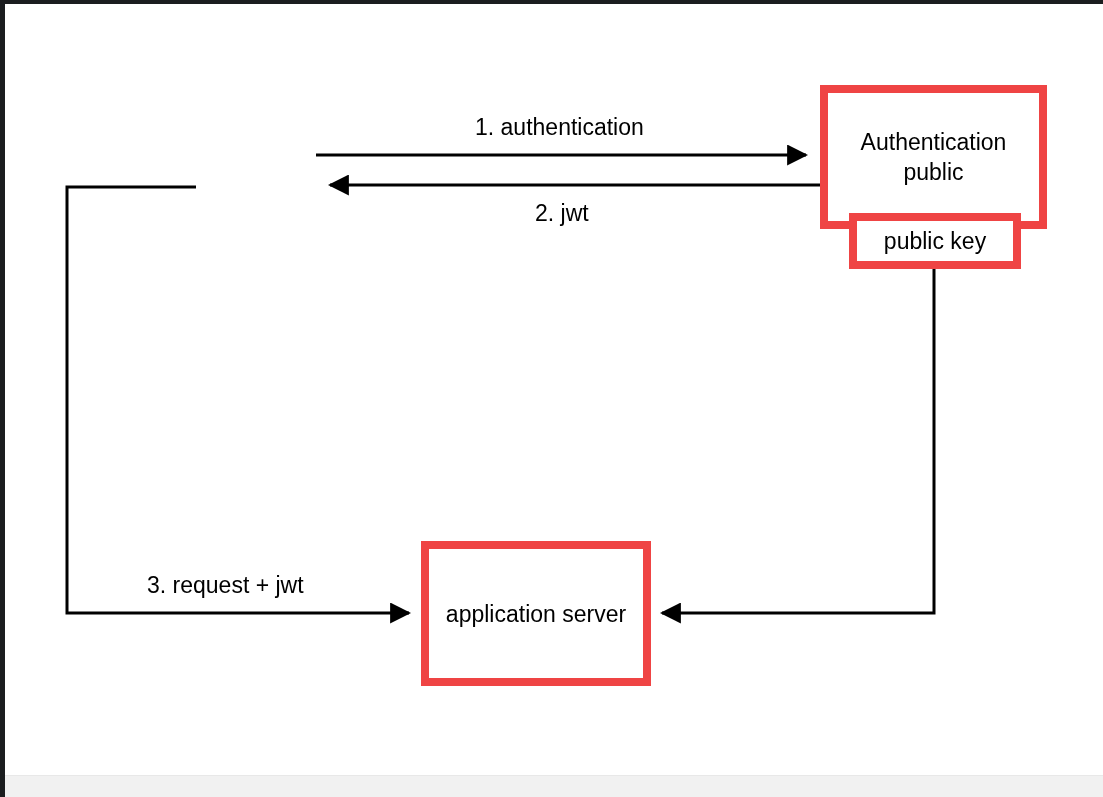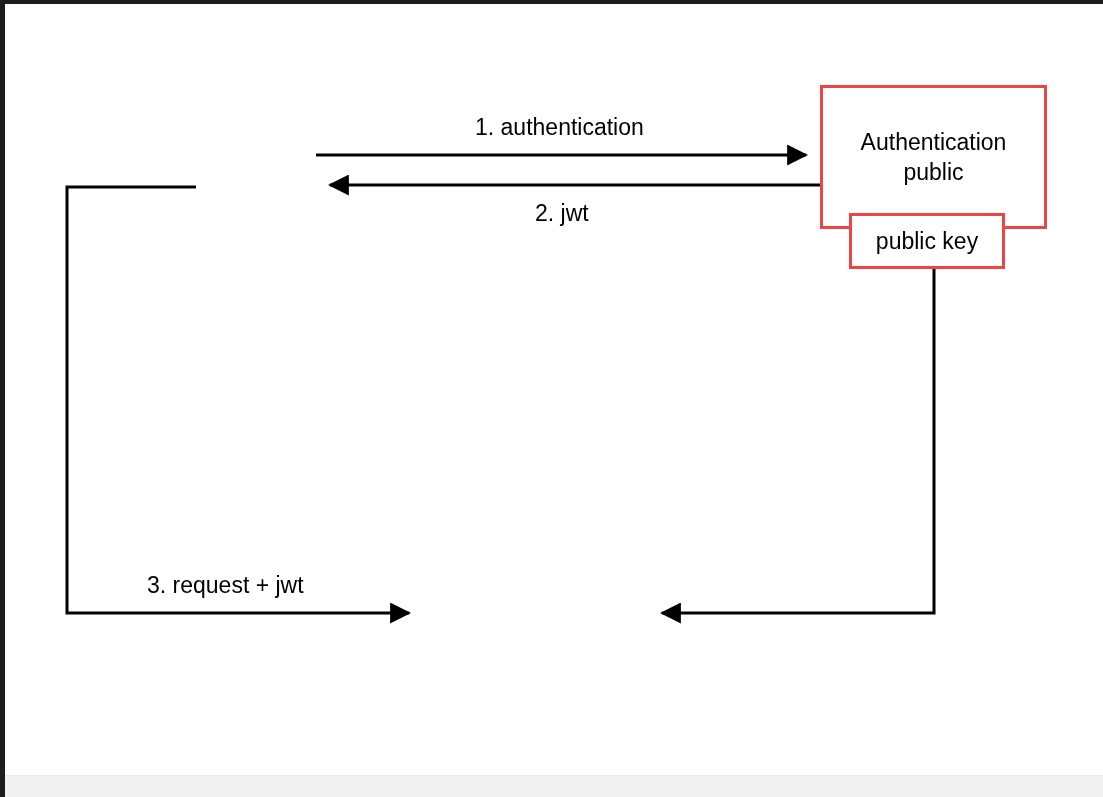--- a/index.html
+++ b/index.html
@@ -40,21 +40,21 @@
   }
   svg.diagram {
     position: absolute;
     left: 0; top: 0;
     width: 1103px;
     height: 797px;
   }
   .box {
     position: absolute;
     background: #ffffff;
-    border: 3px solid #ef4444;
+    border: 8px solid #ef4444;
     box-sizing: border-box;
     display: flex;
     align-items: center;
     justify-content: center;
     text-align: center;
   }
   .box-label {
     font-size: 23px;
     line-height: 30px;
     color: #000000;
@@ -149,24 +149,27 @@
     </g>
   </svg>
 
   <div class="box" style="left:820px; top:85px; width:227px; height:144px;">
     <div class="box-label">
       <span>Authentication</span><br>
       <span>public</span>
     </div>
   </div>
 
-  <div class="box" style="left:849px; top:213px; width:156px; height:56px;">
+  <div class="box" style="left:849px; top:213px; width:172px; height:56px;">
     <div class="box-label">public key</div>
   </div>
 
+  <div class="box" style="left:421px; top:541px; width:230px; height:145px;">
+    <div class="box-label">application server</div>
+  </div>
 
 
   <div class="flow-label" style="left:475px; top:112px;">1. authentication</div>
 
   <div class="flow-label" style="left:535px; top:198px;">2. jwt</div>
 
   <div class="flow-label" style="left:147px; top:570px;">3. request + jwt</div>
 
 
 </div>

